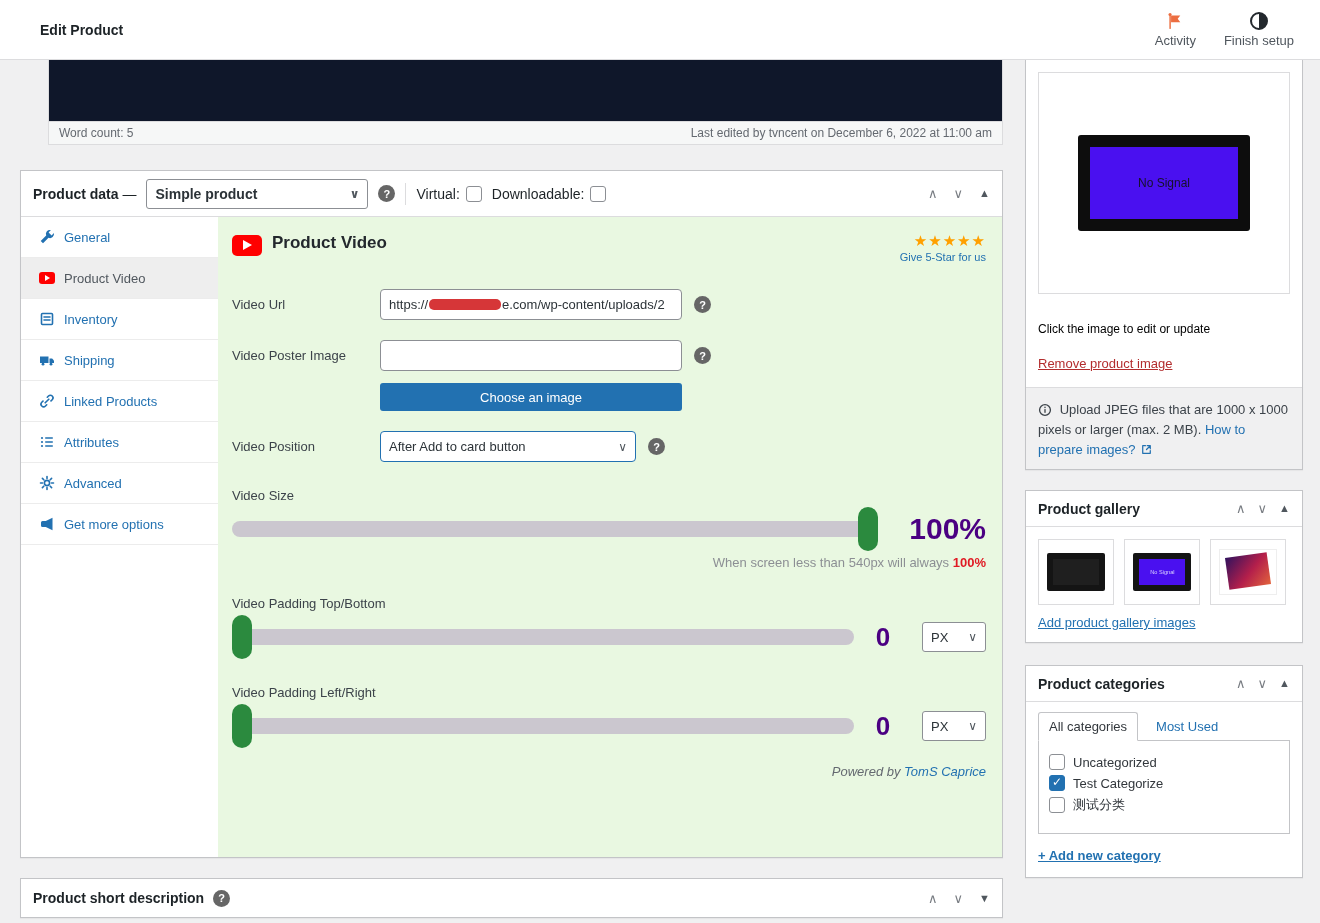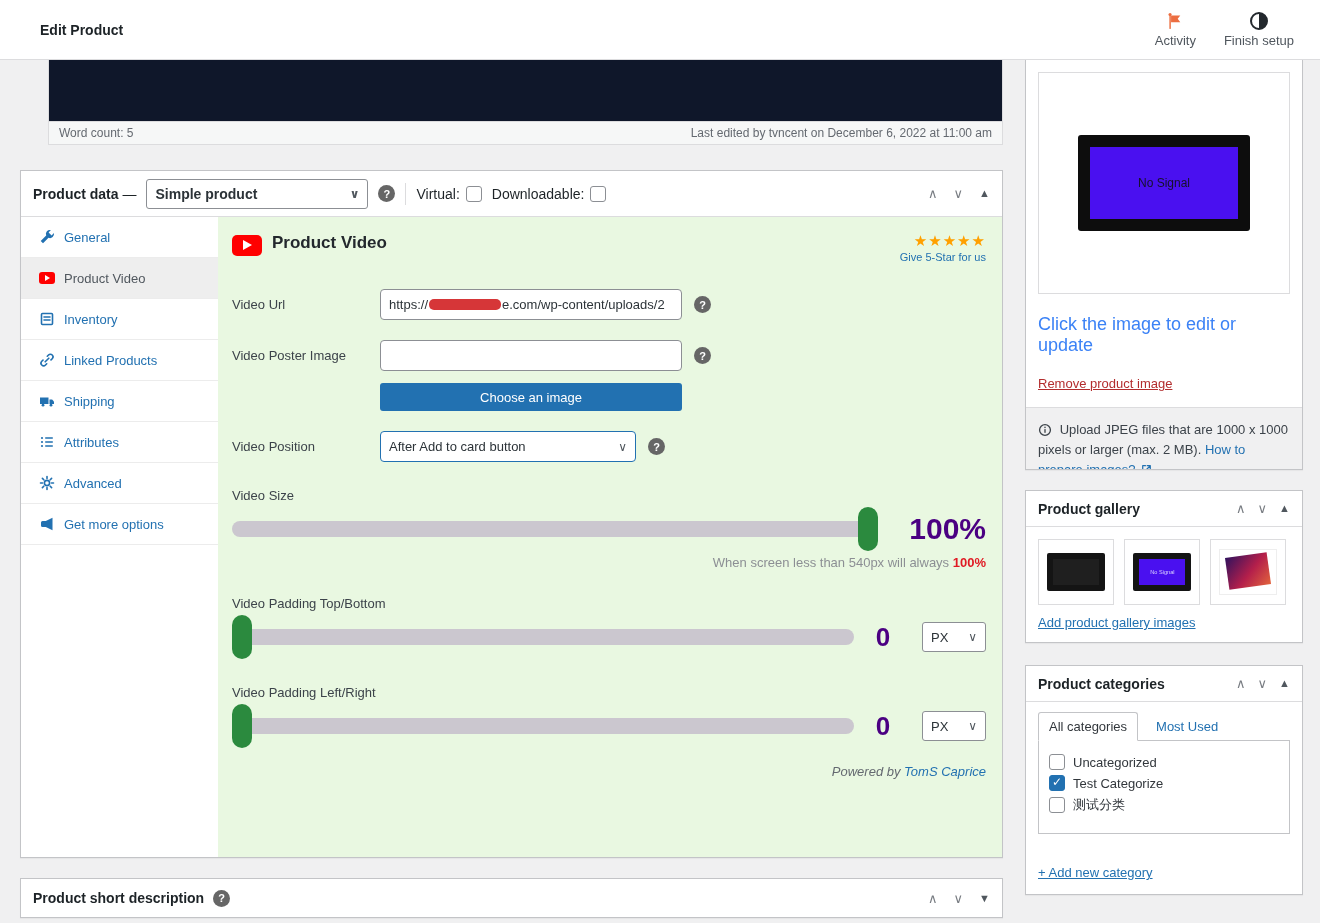--- a/index.html
+++ b/index.html
@@ -117,21 +117,21 @@
   .sd-title { font-size:14px; font-weight:700; color:#1d2327; }
 
   
   .panel { background:#fff; border:1px solid #c3c4c7; box-shadow:0 1px 1px rgba(0,0,0,.04); }
   .pi-panel { border-top:none; height:410px; padding:12px 12px 0; overflow:hidden; }
   .pi-frame { border:1px solid #dcdcde; height:222px; display:flex; align-items:center; justify-content:center; cursor:pointer; }
   .tv { width:172px; height:96px; background:#0d0d0d; border-radius:3px;
     display:flex; align-items:center; justify-content:center; }
   .tv-screen { width:148px; height:72px; background:#4a10f0; display:flex; align-items:center;
     justify-content:center; color:#16122b; font-size:12px; }
-  .pi-hint { margin-top:20px; color:#3b82f6; font-size:18px; }
+  .pi-hint { margin-top:28px; color:#000000; font-size:12px; }
   .pi-remove { display:inline-block; margin-top:20px; color:#b32d2e; text-decoration:underline;
     font-size:13px; cursor:pointer; }
   .pi-note { margin:16px -12px 0; background:#f0f0f1; border-top:1px solid #dcdcde; padding:12px;
     font-size:13px; line-height:1.55; color:#3c434a; }
   .pi-note .info-icon { display:inline-block; vertical-align:-3px; margin-right:4px; color:#3c434a; }
   .pi-note a { color:#2271b1; cursor:pointer; text-decoration:none; }
   .ext-icon { display:inline-block; vertical-align:-1px; margin-left:2px; color:#2271b1; }
 
   .panel-hd { height:36px; display:flex; align-items:center; padding:0 12px; border-bottom:1px solid #dcdcde; }
   .panel-hd b { font-size:14px; color:#1d2327; }
@@ -158,21 +158,21 @@
   .c-panel { margin-top:22px; }
   .c-body { padding:10px 12px 14px; }
   .cat-tabs { display:flex; align-items:flex-end; position:relative; z-index:2; }
   .cat-tab-active { background:#fff; border:1px solid #c3c4c7; border-bottom-color:#fff;
     margin-bottom:-1px; padding:6px 10px; font-size:13px; color:#32373c;
     border-radius:3px 3px 0 0; cursor:pointer; }
   .cat-tab-link { margin-left:14px; padding:6px 4px; color:#2271b1; font-size:13px; cursor:pointer; }
   .cat-box { position:relative; z-index:1; border:1px solid #c3c4c7; height:94px;
     padding:8px 10px; overflow:auto; background:#fff; }
   .cat-item { display:flex; align-items:center; gap:8px; margin:5px 0; font-size:13px; color:#32373c; }
-  .c-add { display:inline-block; margin-top:31px; color:#2271b1; font-weight:400;
+  .c-add { display:inline-block; margin-top:14px; color:#2271b1; font-weight:700;
     text-decoration:underline; font-size:13px; cursor:pointer; }
 </style>
 </head>
 <body>
 
 <header class="topbar">
   <div class="topbar-title">Edit Product</div>
   <div class="topbar-right">
     <div class="topbar-item">
       <span class="flag-icon">
@@ -241,33 +241,33 @@
           <span>Product Video</span>
         </li>
         <li class="pd-tab">
           <svg viewBox="0 0 16 16" class="stroke">
             <rect x="2.5" y="2.5" width="11" height="11" rx="1"></rect>
               <path d="M5 6h6M5 9h6"></path>
           </svg>
           <span>Inventory</span>
         </li>
         <li class="pd-tab">
-          <svg viewBox="0 0 16 16" class="stroke">
-            <path d="M6.2 9.8l3.6-3.6M8.3 4.2l1.2-1.2a2.6 2.6 0 0 1 3.7 3.7l-1.2 1.2M7.7 11.8l-1.2 1.2a2.6 2.6 0 0 1-3.7-3.7l1.2-1.2"></path>
-          </svg>
-          <span>Linked Products</span>
-        </li>
-        <li class="pd-tab">
           <svg viewBox="0 0 16 16" fill="currentColor">
             <path d="M1 4.5h8.5V11H1z"></path>
               <path d="M10.5 6.5h2.6L15 8.6V11h-4.5z"></path>
             <circle cx="4" cy="12.2" r="1.4"></circle>
               <circle cx="12" cy="12.2" r="1.4"></circle>
           </svg>
           <span>Shipping</span>
+        </li>
+        <li class="pd-tab">
+          <svg viewBox="0 0 16 16" class="stroke">
+            <path d="M6.2 9.8l3.6-3.6M8.3 4.2l1.2-1.2a2.6 2.6 0 0 1 3.7 3.7l-1.2 1.2M7.7 11.8l-1.2 1.2a2.6 2.6 0 0 1-3.7-3.7l1.2-1.2"></path>
+          </svg>
+          <span>Linked Products</span>
         </li>
         <li class="pd-tab">
           <svg viewBox="0 0 16 16" fill="currentColor">
             <circle cx="3" cy="4" r="1.1"></circle>
               <circle cx="3" cy="8" r="1.1"></circle>
               <circle cx="3" cy="12" r="1.1"></circle>
             <rect x="6" y="3.3" width="8" height="1.5" rx=".7"></rect>
               <rect x="6" y="7.3" width="8" height="1.5" rx=".7"></rect>
             <rect x="6" y="11.3" width="8" height="1.5" rx=".7"></rect>
           </svg>

